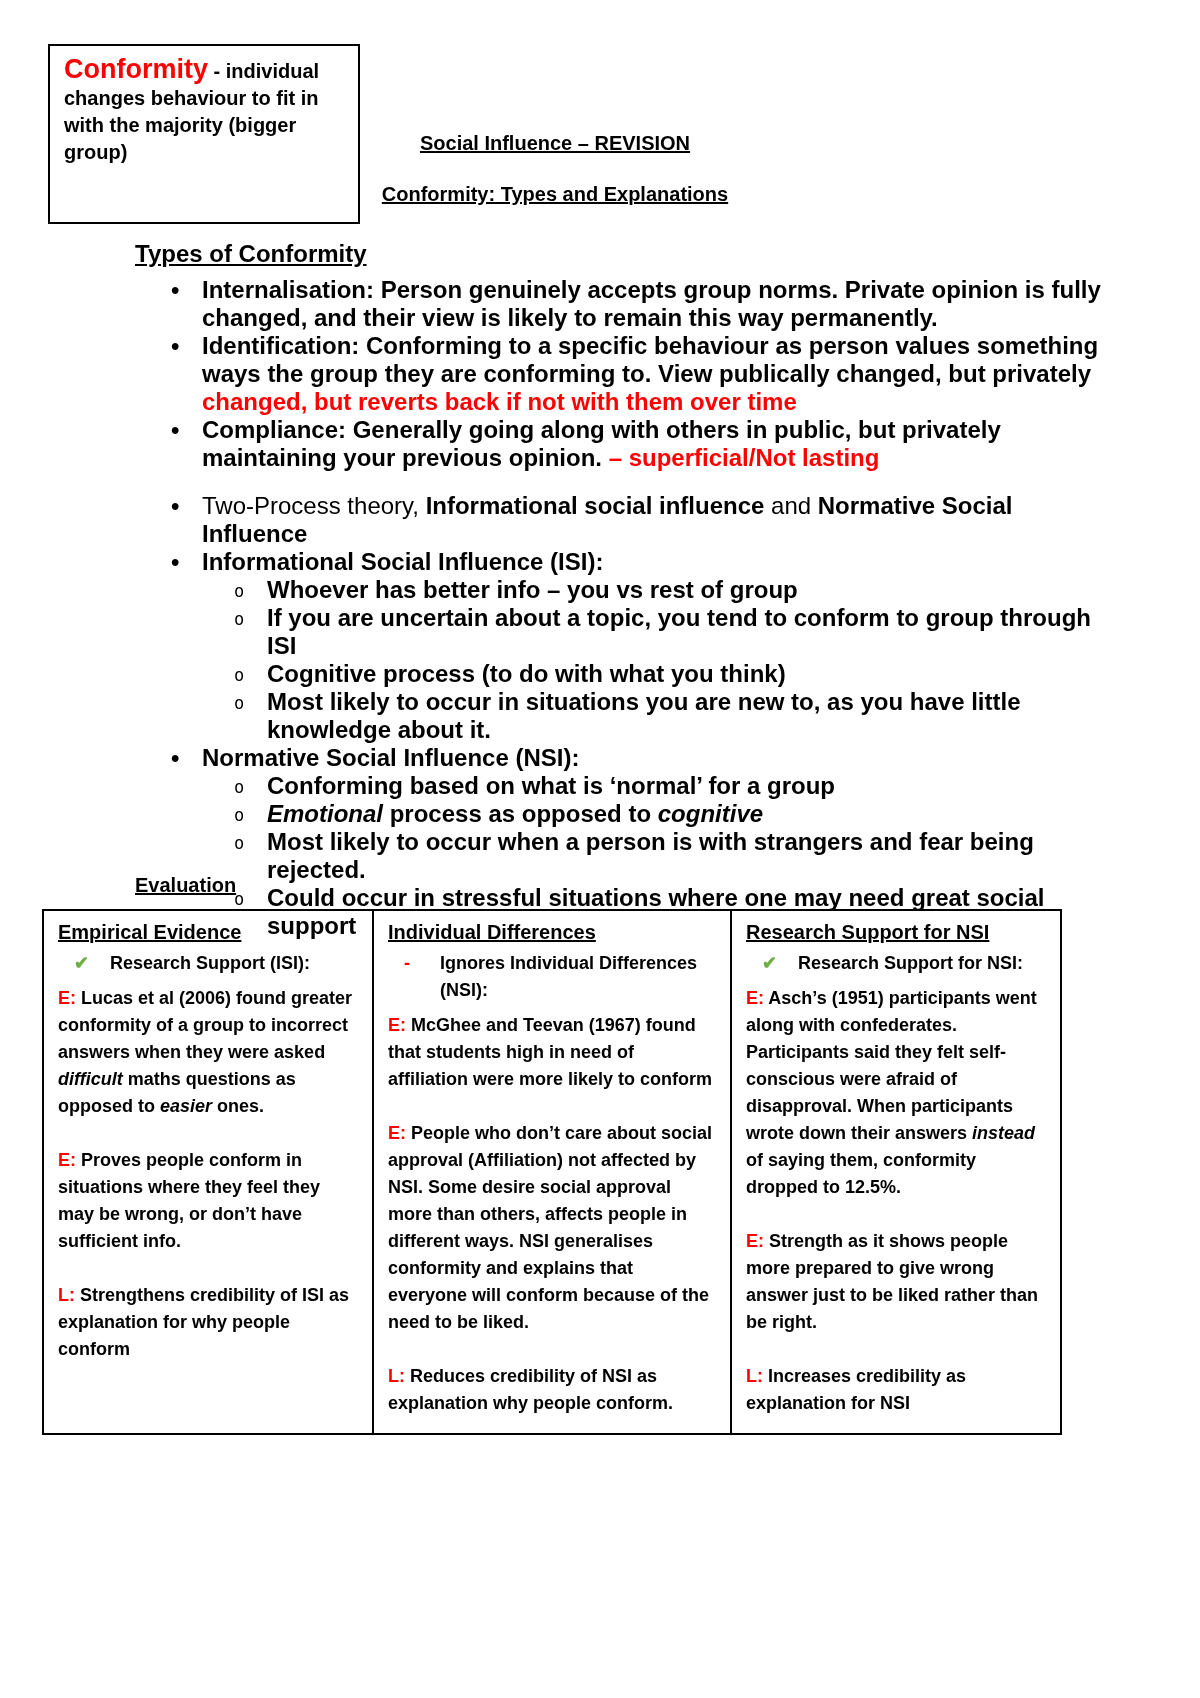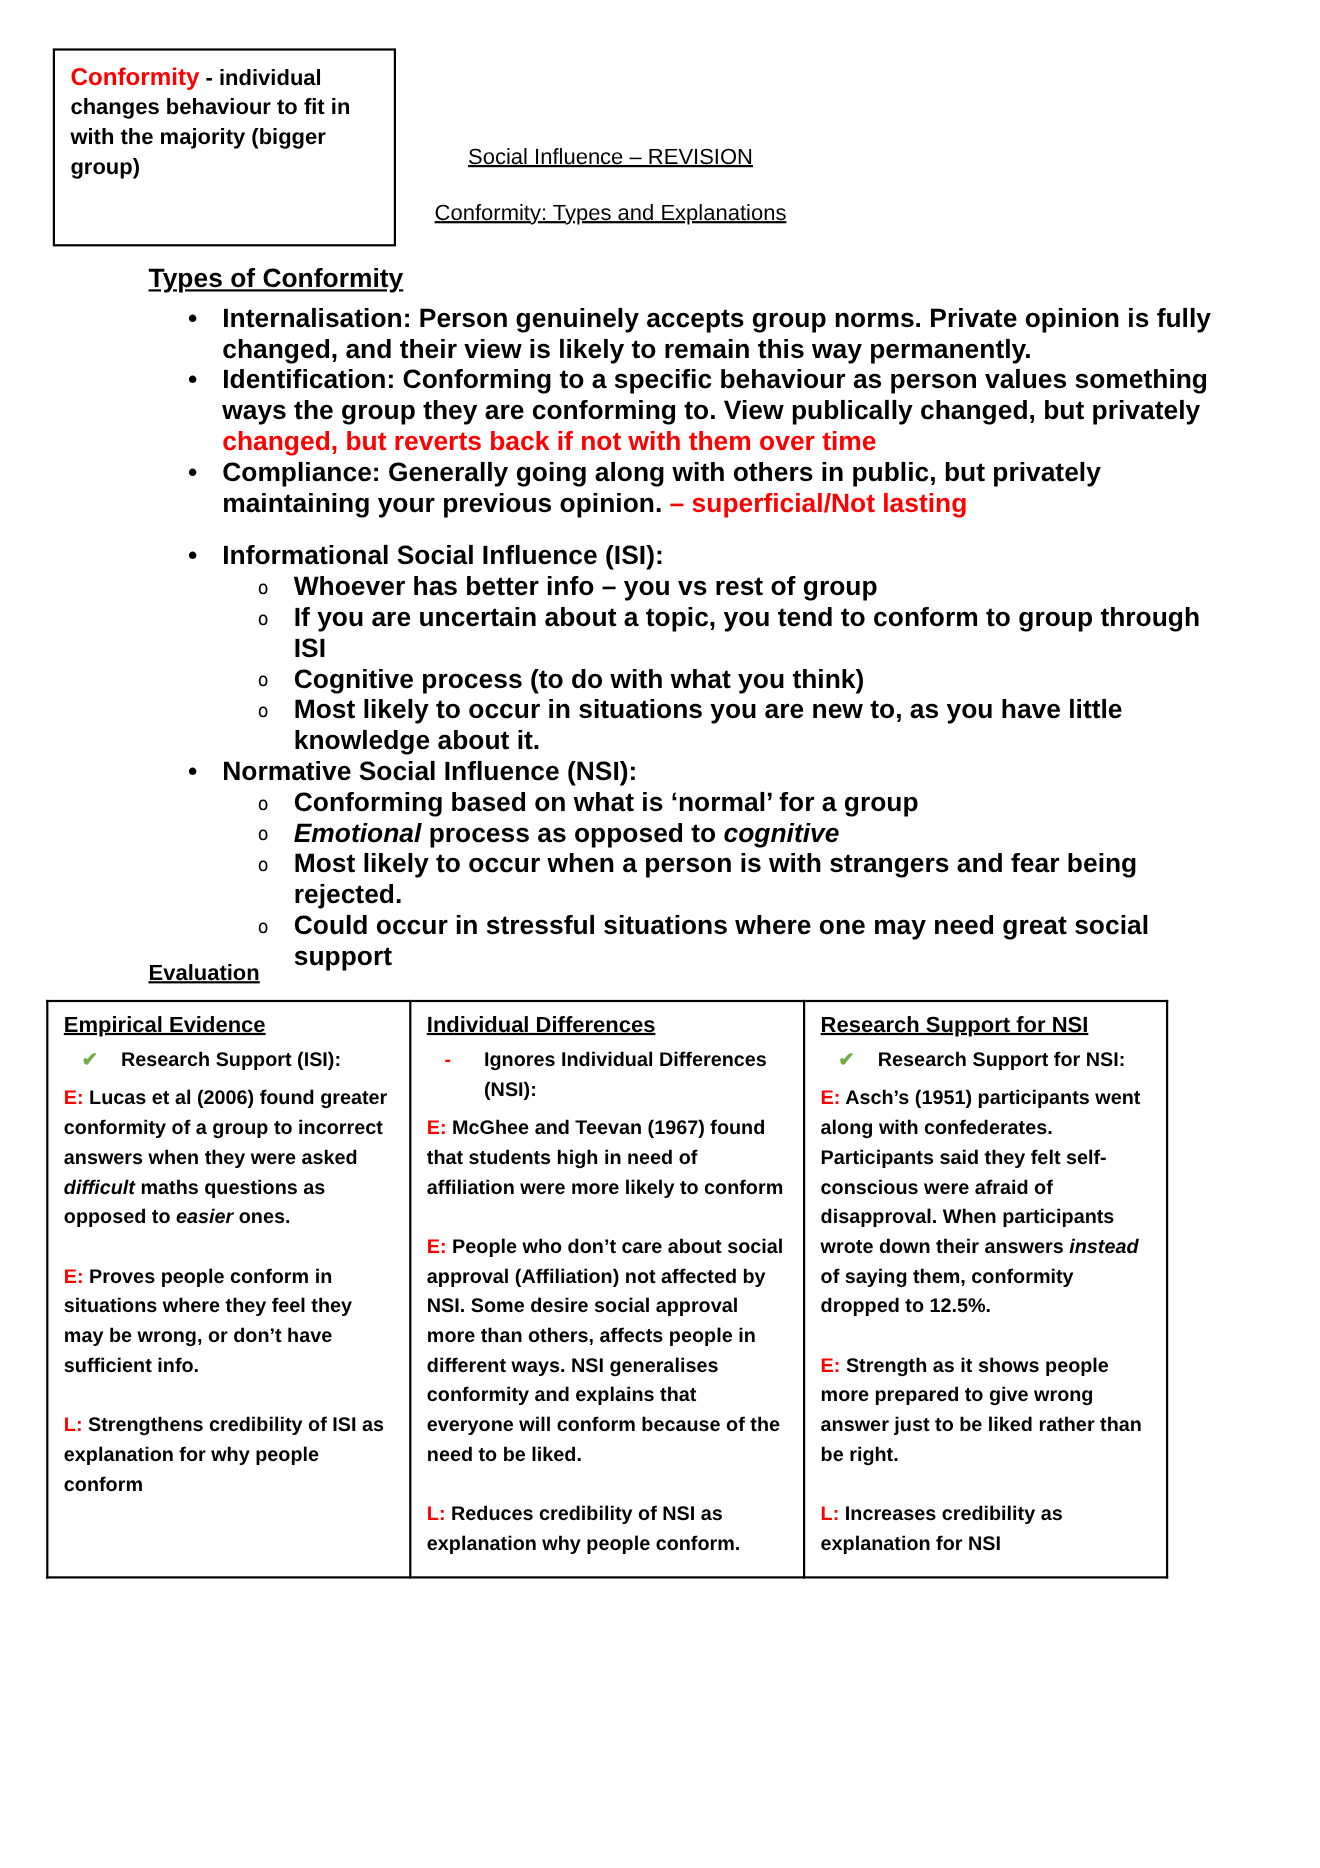--- a/index.html
+++ b/index.html
@@ -18,33 +18,33 @@
   .conformity-box {
     position: absolute;
     left: 48px; top: 44px;
     width: 312px; height: 180px;
     border: 2px solid #000;
     padding: 10px 14px;
     font-size: 20px;
     font-weight: 700;
     line-height: 27px;
   }
-  .conformity-title { color: #FF0000; font-size: 22px; font-weight: 700; }
+  .conformity-title { color: #FF0000; font-size: 27px; font-weight: 700; }
 
   
   .headings {
     position: absolute;
     left: 45px; top: 132px;
     width: 1020px;
     text-align: center;
   }
   .h-main, .h-sub {
     margin: 0;
     font-size: 20px;
-    font-weight: 400;
+    font-weight: 700;
     text-decoration: underline;
   }
   .h-sub { margin-top: 28px; }
 
   
   .content {
     position: absolute;
     left: 0; top: 240px;
     width: 1200px;
     padding: 0 80px 0 135px;
@@ -122,20 +122,23 @@
       <li>
         <span>Identification:</span><span> Conforming to a specific behaviour as person values something ways the group they are conforming to. View publically changed, but privately </span><span class="red">changed, but reverts back if not with them over time</span>
       </li>
       <li>
         <span>Compliance:</span><span> Generally going along with others in public, but privately maintaining your previous opinion. </span><span class="red">– superficial/Not lasting</span>
       </li>
     </ul>
 
     <ul class="bullets">
       <li>
+        <span class="normal">Two-Process theory, </span><span>Informational social influence</span><span class="normal"> and </span><span>Normative Social Influence</span>
+      </li>
+      <li>
         <span>Informational Social Influence (ISI):</span>
         <ul class="subbullets">
           <li>Whoever has better info – you vs rest of group</li>
           <li>If you are uncertain about a topic, you tend to conform to group through ISI</li>
           <li>Cognitive process (to do with what you think)</li>
           <li>Most likely to occur in situations you are new to, as you have little knowledge about it.</li>
         </ul>
       </li>
       <li>
         <span>Normative Social Influence (NSI):</span>

